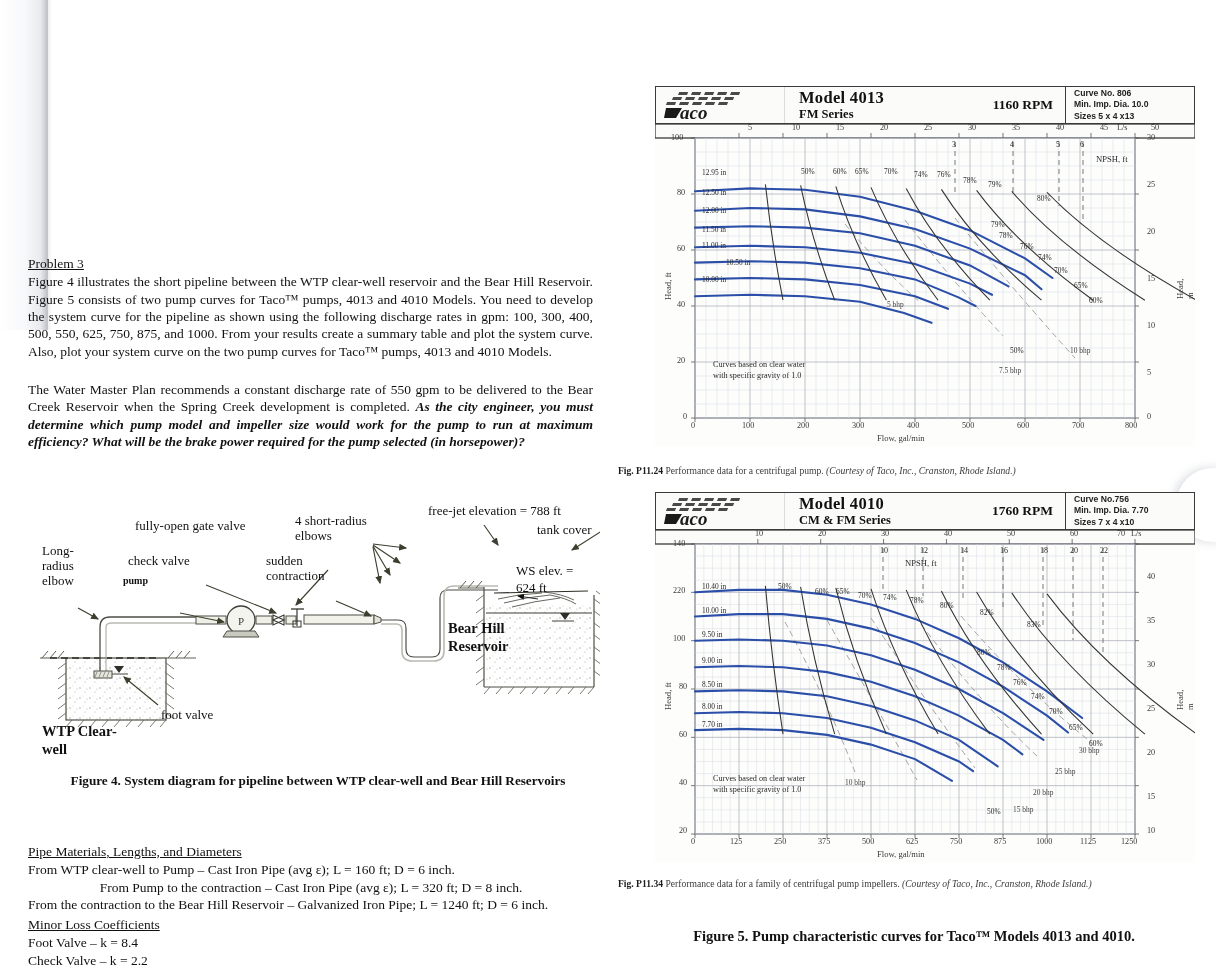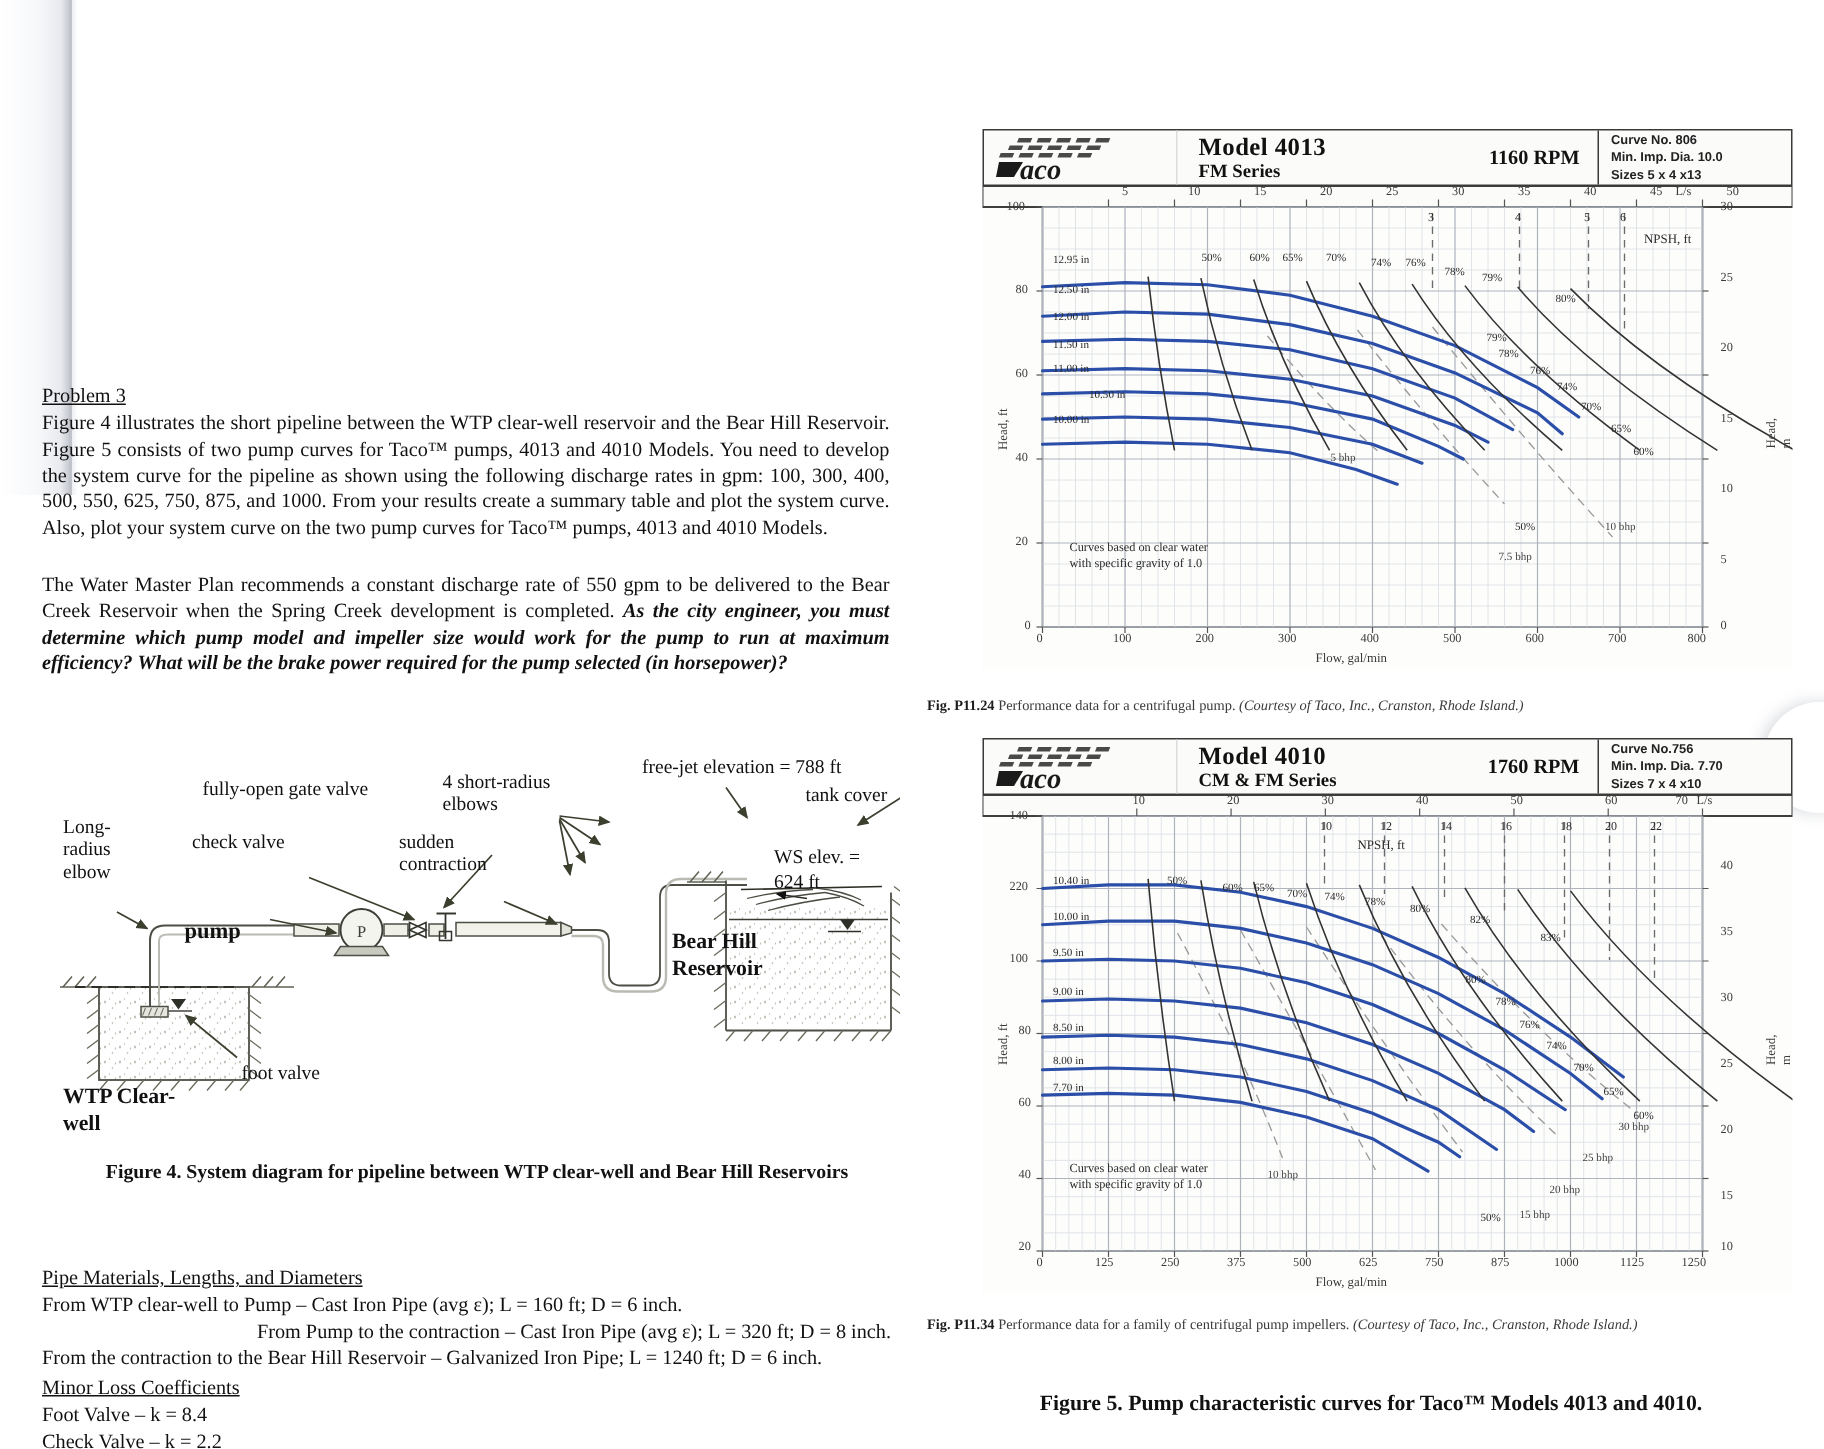--- a/index.html
+++ b/index.html
@@ -232,21 +232,21 @@
         <path d="M456 30 L470 50"></path>
 
         <path d="M580 32 L544 55"></path>
       </g>
     </svg>
 
     <div class="lbl" style="left:14px;top:48px;">Long-</div>
     <div class="lbl" style="left:14px;top:63px;">radius</div>
     <div class="lbl" style="left:14px;top:78px;">elbow</div>
     <div class="lbl" style="left:100px;top:58px;">check valve</div>
-    <div class="lbl b" style="left:95px;top:80px;font-size:15px;margin-top:38px;">pump</div>
+    <div class="lbl b" style="left:95px;top:80px;font-size:10px;">pump</div>
     <div class="lbl" style="left:107px;top:23px;">fully-open gate valve</div>
     <div class="lbl" style="left:238px;top:58px;">sudden</div>
     <div class="lbl" style="left:238px;top:73px;">contraction</div>
     <div class="lbl" style="left:267px;top:18px;">4 short-radius</div>
     <div class="lbl" style="left:267px;top:33px;">elbows</div>
     <div class="lbl" style="left:400px;top:8px;">free-jet elevation = 788 ft</div>
     <div class="lbl" style="left:509px;top:27px;">tank cover</div>
     <div class="lbl" style="left:488px;top:68px;">WS elev. =</div>
     <div class="lbl" style="left:488px;top:85px;">624 ft</div>
     <div class="lbl" style="left:152px;top:172px;"></div>
@@ -256,21 +256,21 @@
     <div class="lbl b" style="left:14px;top:246px;font-size:14.5px;">well</div>
     <div class="lbl b" style="left:420px;top:125px;font-size:14.5px;">Bear Hill</div>
     <div class="lbl b" style="left:420px;top:143px;font-size:14.5px;">Reservoir</div>
   </div>
 
   <div id="fig4-caption">Figure 4. System diagram for pipeline between WTP clear-well and Bear Hill Reservoirs</div>
 
   <div id="pipe-block">
     <div class="hdr">Pipe Materials, Lengths, and Diameters</div>
     <p class="body" style="text-align:left;">From WTP clear-well to Pump –  Cast Iron Pipe (avg ε); L = 160 ft; D = 6 inch.</p>
-    <p class="body" style="text-align:right;">From Pump to the contraction –  Cast Iron Pipe (avg ε); L = 320 ft; D = 8 inch.</p>
+    <p class="body" style="text-align:center;">From Pump to the contraction –  Cast Iron Pipe (avg ε); L = 320 ft; D = 8 inch.</p>
     <p class="body" style="text-align:left;">From the contraction to the Bear Hill Reservoir –  Galvanized Iron Pipe; L = 1240 ft; D = 6 inch.</p>
   </div>
 
   <div id="minor-block">
     <div class="hdr">Minor Loss Coefficients</div>
     <p class="body" style="text-align:left;">Foot Valve –   k = 8.4</p>
     <p class="body" style="text-align:left;">Check Valve –   k = 2.2</p>
   </div>
 </div>
 

